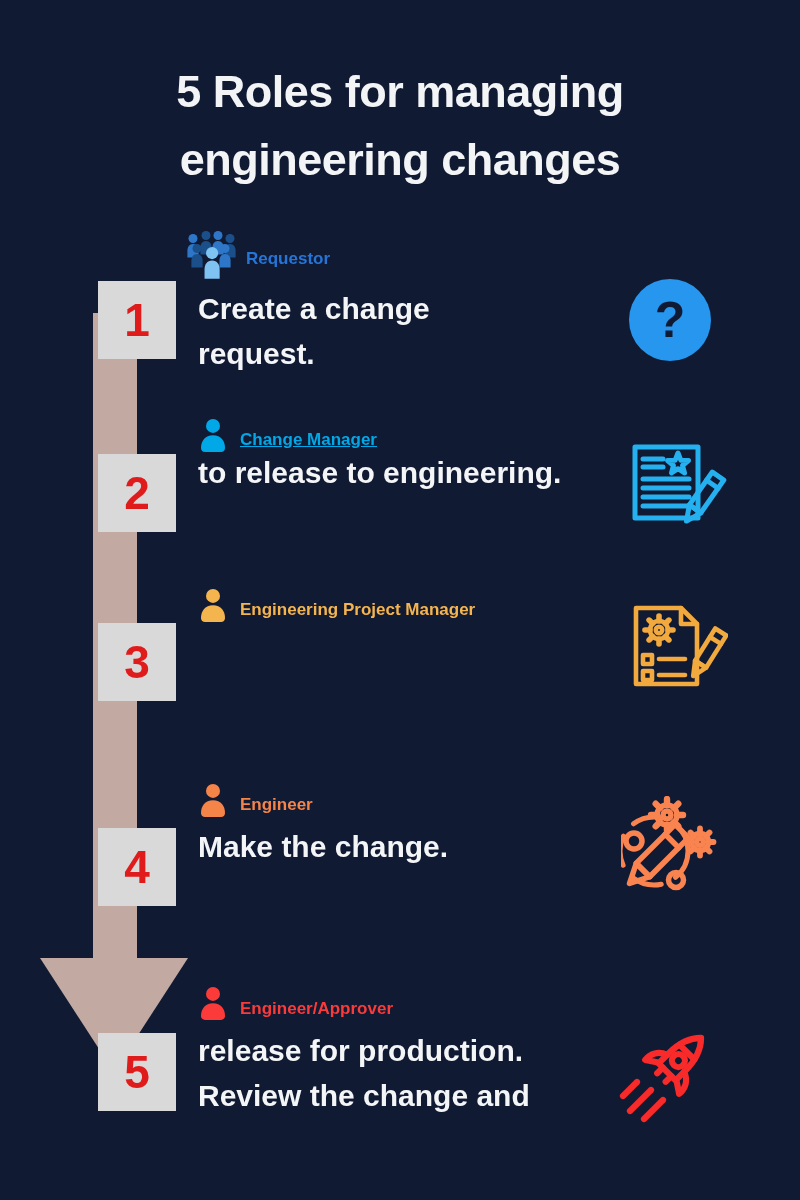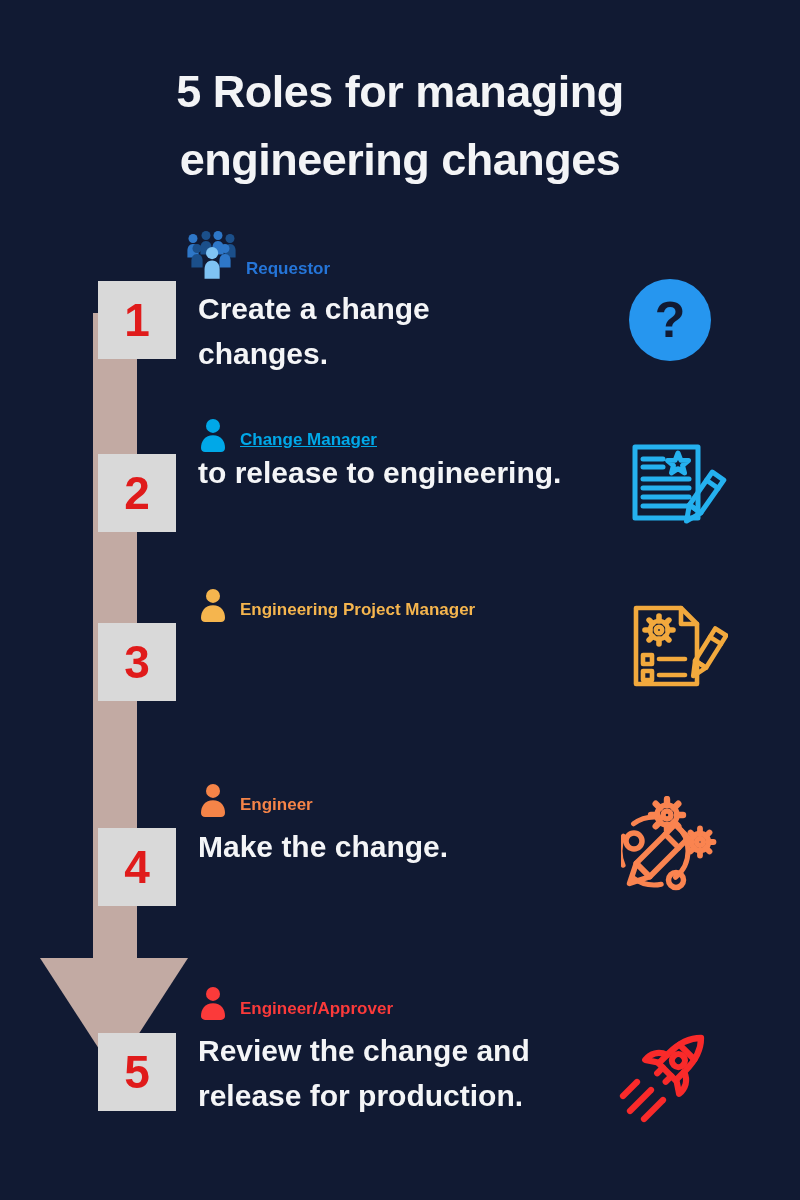--- a/index.html
+++ b/index.html
@@ -29,21 +29,21 @@
     font-size:46px;font-weight:700;color:var(--number_text,#e01b1b);
   }
   .icon{position:absolute;z-index:3;}
   .role-label{
     position:absolute;z-index:3;font-size:17px;font-weight:700;white-space:nowrap;
   }
   .desc{
     position:absolute;z-index:3;font-size:30px;line-height:45px;font-weight:700;
     color:var(--description_text,#f4f5f7);white-space:nowrap;
   }
-  .role-1{color:var(--role_1,#2575d8);margin-top:10px;}
+  .role-1{color:var(--role_1,#2575d8);}
   .role-2{color:var(--role_2,#00a8e8);text-decoration:underline;}
   .role-3{color:var(--role_3,#f5b54e);}
   .role-4{color:var(--role_4,#f58448);}
   .role-5{color:var(--role_5,#fb3a3a);}
   svg{display:block;}
 </style>
 </head>
 <body>
 
 <div class="canvas">
@@ -72,21 +72,21 @@
       <use href="#pp" x="29" y="0" fill="var(--crowd_mid,#2e77c8)"></use>
       <use href="#pp" x="41" y="3" fill="var(--crowd_dark,#1b4f8a)"></use>
       <use href="#pp" x="8" y="13" fill="var(--crowd_dark,#1b4f8a)"></use>
       <use href="#pp" x="36" y="13" fill="var(--crowd_mid,#2e77c8)"></use>
       <use href="#pp" transform="translate(21,16) scale(1.35)" fill="var(--crowd_light,#7fc3f3)"></use>
     </svg>
   </div>
   <div class="role-label role-1" style="left:246px;top:249px">Requestor</div>
   <div class="desc" style="left:198px;top:286px">
     <div>Create a change</div>
-    <div>changes.</div>
+    <div>request.</div>
   </div>
   <div class="icon" style="left:628px;top:278px">
     <svg width="84" height="84" viewBox="0 0 84 84">
       <circle cx="42" cy="42" r="41" fill="var(--icon_question,#2696ef)"></circle>
       <text x="42" y="59" text-anchor="middle" font-size="50" font-weight="700" font-family="Liberation Sans, sans-serif" fill="var(--background,#111a33)">?</text>
     </svg>
   </div>
 
   <div class="icon role-2" style="left:198px;top:418px">
     <svg width="30" height="37" viewBox="0 0 24 29" fill="currentColor">
@@ -205,22 +205,22 @@
   </div>
 
   <div class="icon role-5" style="left:198px;top:986px">
     <svg width="30" height="37" viewBox="0 0 24 29" fill="currentColor">
       <circle cx="12" cy="6" r="5.6"></circle>
       <path d="M12 13.4 C5.6 13.4 2.4 18 2.4 23.6 C2.4 25.6 3.8 26.8 5.6 26.8 L18.4 26.8 C20.2 26.8 21.6 25.6 21.6 23.6 C21.6 18 18.4 13.4 12 13.4 Z"></path>
     </svg>
   </div>
   <div class="role-label role-5" style="left:240px;top:999px">Engineer/Approver</div>
   <div class="desc" style="left:198px;top:1028px">
+    <div>release for production.</div>
     <div>Review the change and</div>
-    <div>release for production.</div>
   </div>
   <div class="icon" style="left:615px;top:1020px">
     <svg width="105" height="105" viewBox="0 0 105 105" fill="none" stroke="var(--icon_rocket,#f92a2a)" stroke-width="6.2" stroke-linejoin="round" stroke-linecap="round">
       <g transform="translate(62,42) rotate(45)">
         <path d="M0 -34 C8 -26 12 -14 12 0 L12 14 L-12 14 L-12 0 C-12 -14 -8 -26 0 -34 Z"></path>
         <line x1="-10.5" y1="-14" x2="10.5" y2="-14"></line>
         <circle cx="0" cy="-2" r="6.5"></circle>
         <path d="M-12 2 C-21 5 -25 13 -24 21 L-12 13"></path>
         <path d="M12 2 C21 5 25 13 24 21 L12 13"></path>
         <path d="M-6 14 L-6 22"></path>

